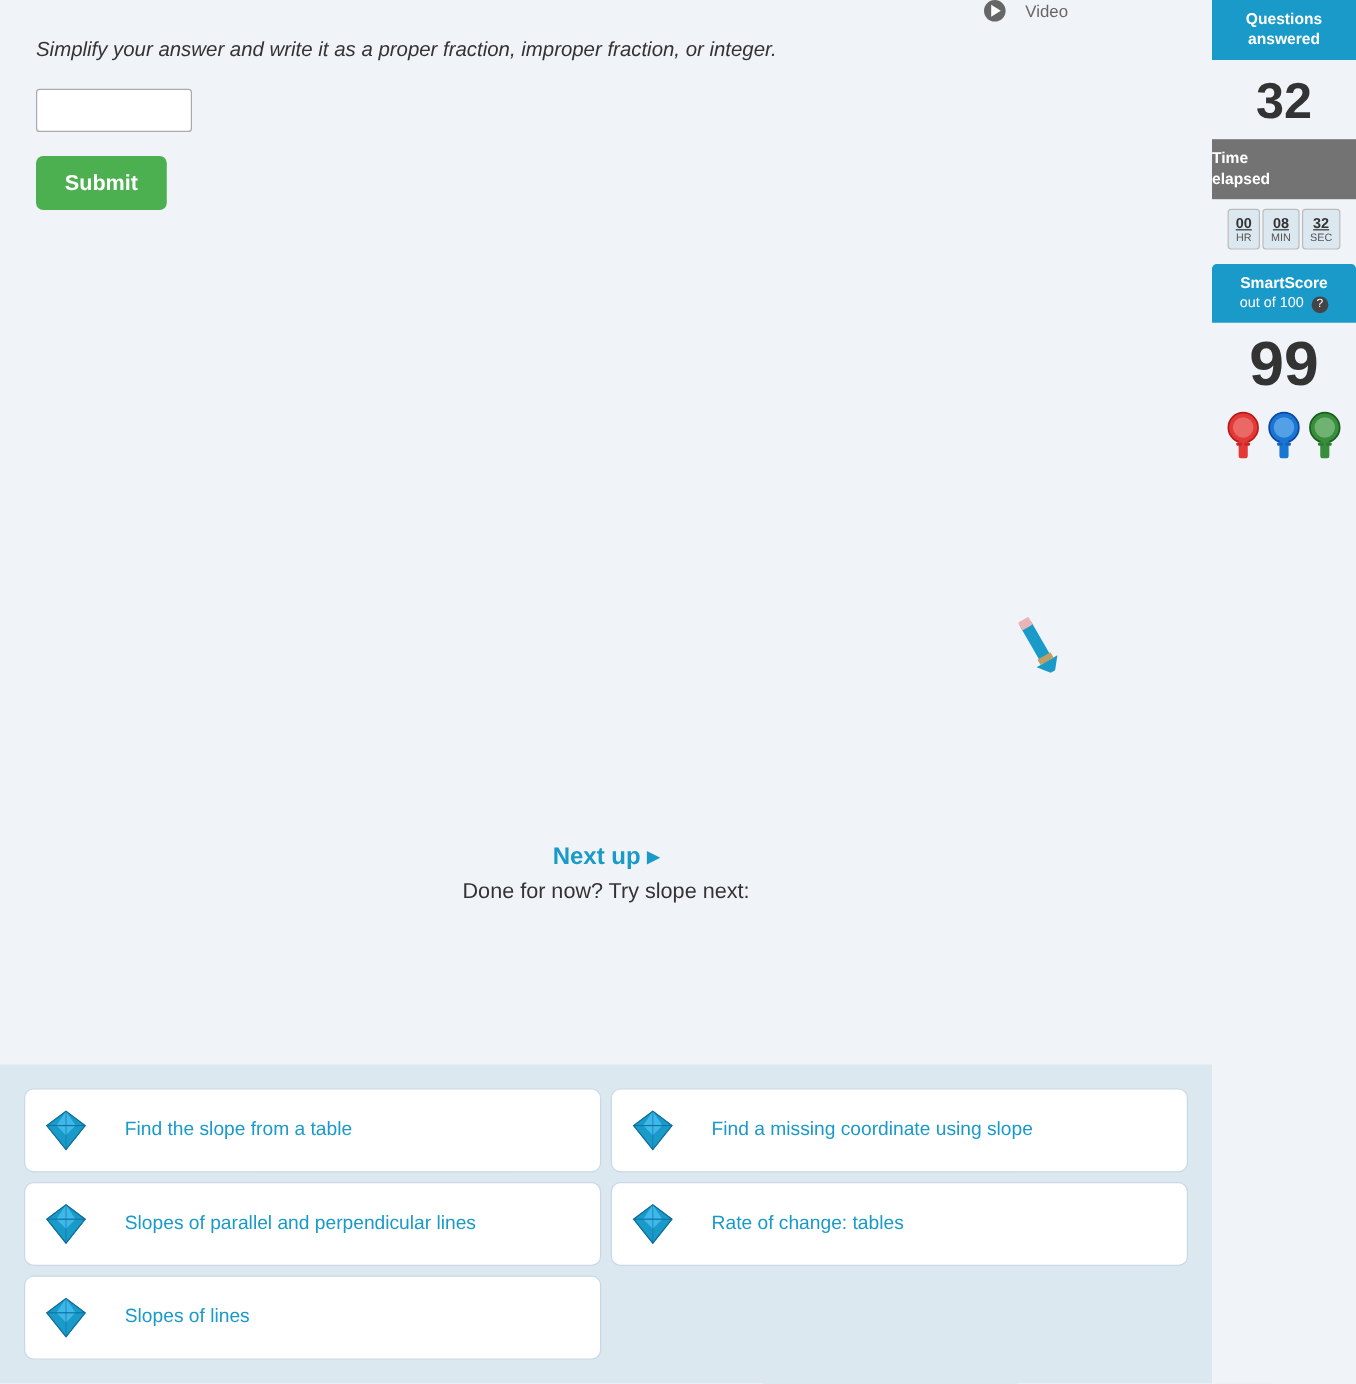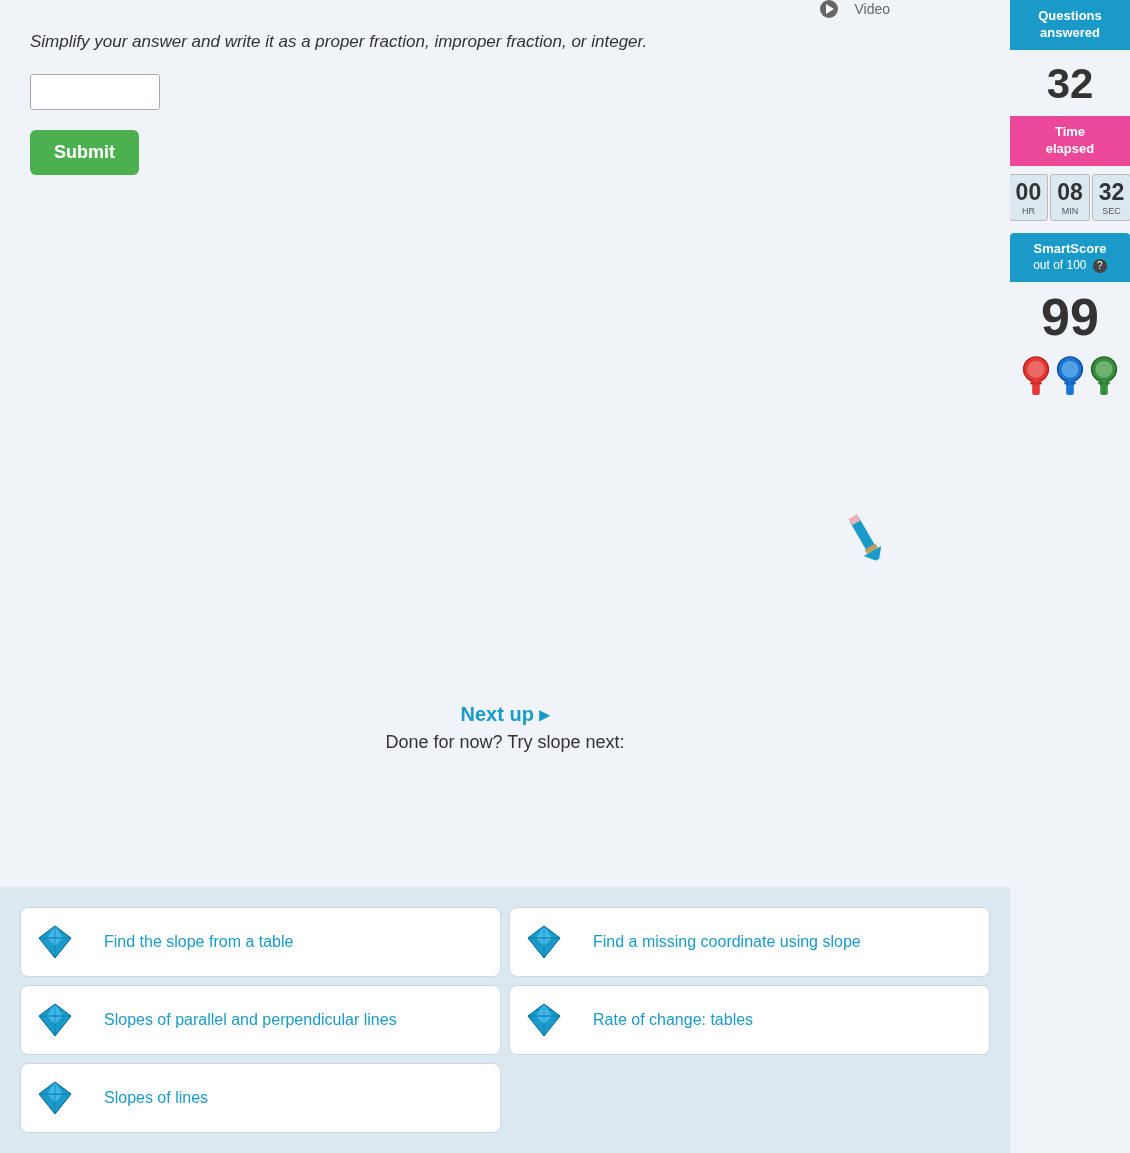--- a/index.html
+++ b/index.html
@@ -48,24 +48,24 @@
     .questions-count {
       font-size: 42px;
       font-weight: bold;
       color: #333;
       text-align: center;
       padding: 10px 0 8px 0;
       width: 100%;
     }
 
     .time-elapsed-box {
-      background: #ec4899;
+      background: #737373;
       color: white;
-      text-align: center;
-      padding: 8px 18px;
+      text-align: left;
+      padding: 8px 0;
       font-size: 13px;
       font-weight: bold;
       width: 100%;
       line-height: 1.3;
     }
 
     .time-display {
       display: flex;
       justify-content: center;
       align-items: flex-end;
@@ -76,24 +76,25 @@
 
     .time-cell {
       background: #dce8f0;
       border: 1px solid #bbb;
       border-radius: 3px;
       text-align: center;
       padding: 4px 6px;
     }
 
     .time-value {
-      font-size: 23px;
+      font-size: 12px;
       font-weight: bold;
       color: #333;
       display: block;
+      text-decoration: underline;
     }
 
     .time-label {
       font-size: 9px;
       color: #555;
       display: block;
     }
 
     .smartscore-box {
       background: #1a9ac9;

